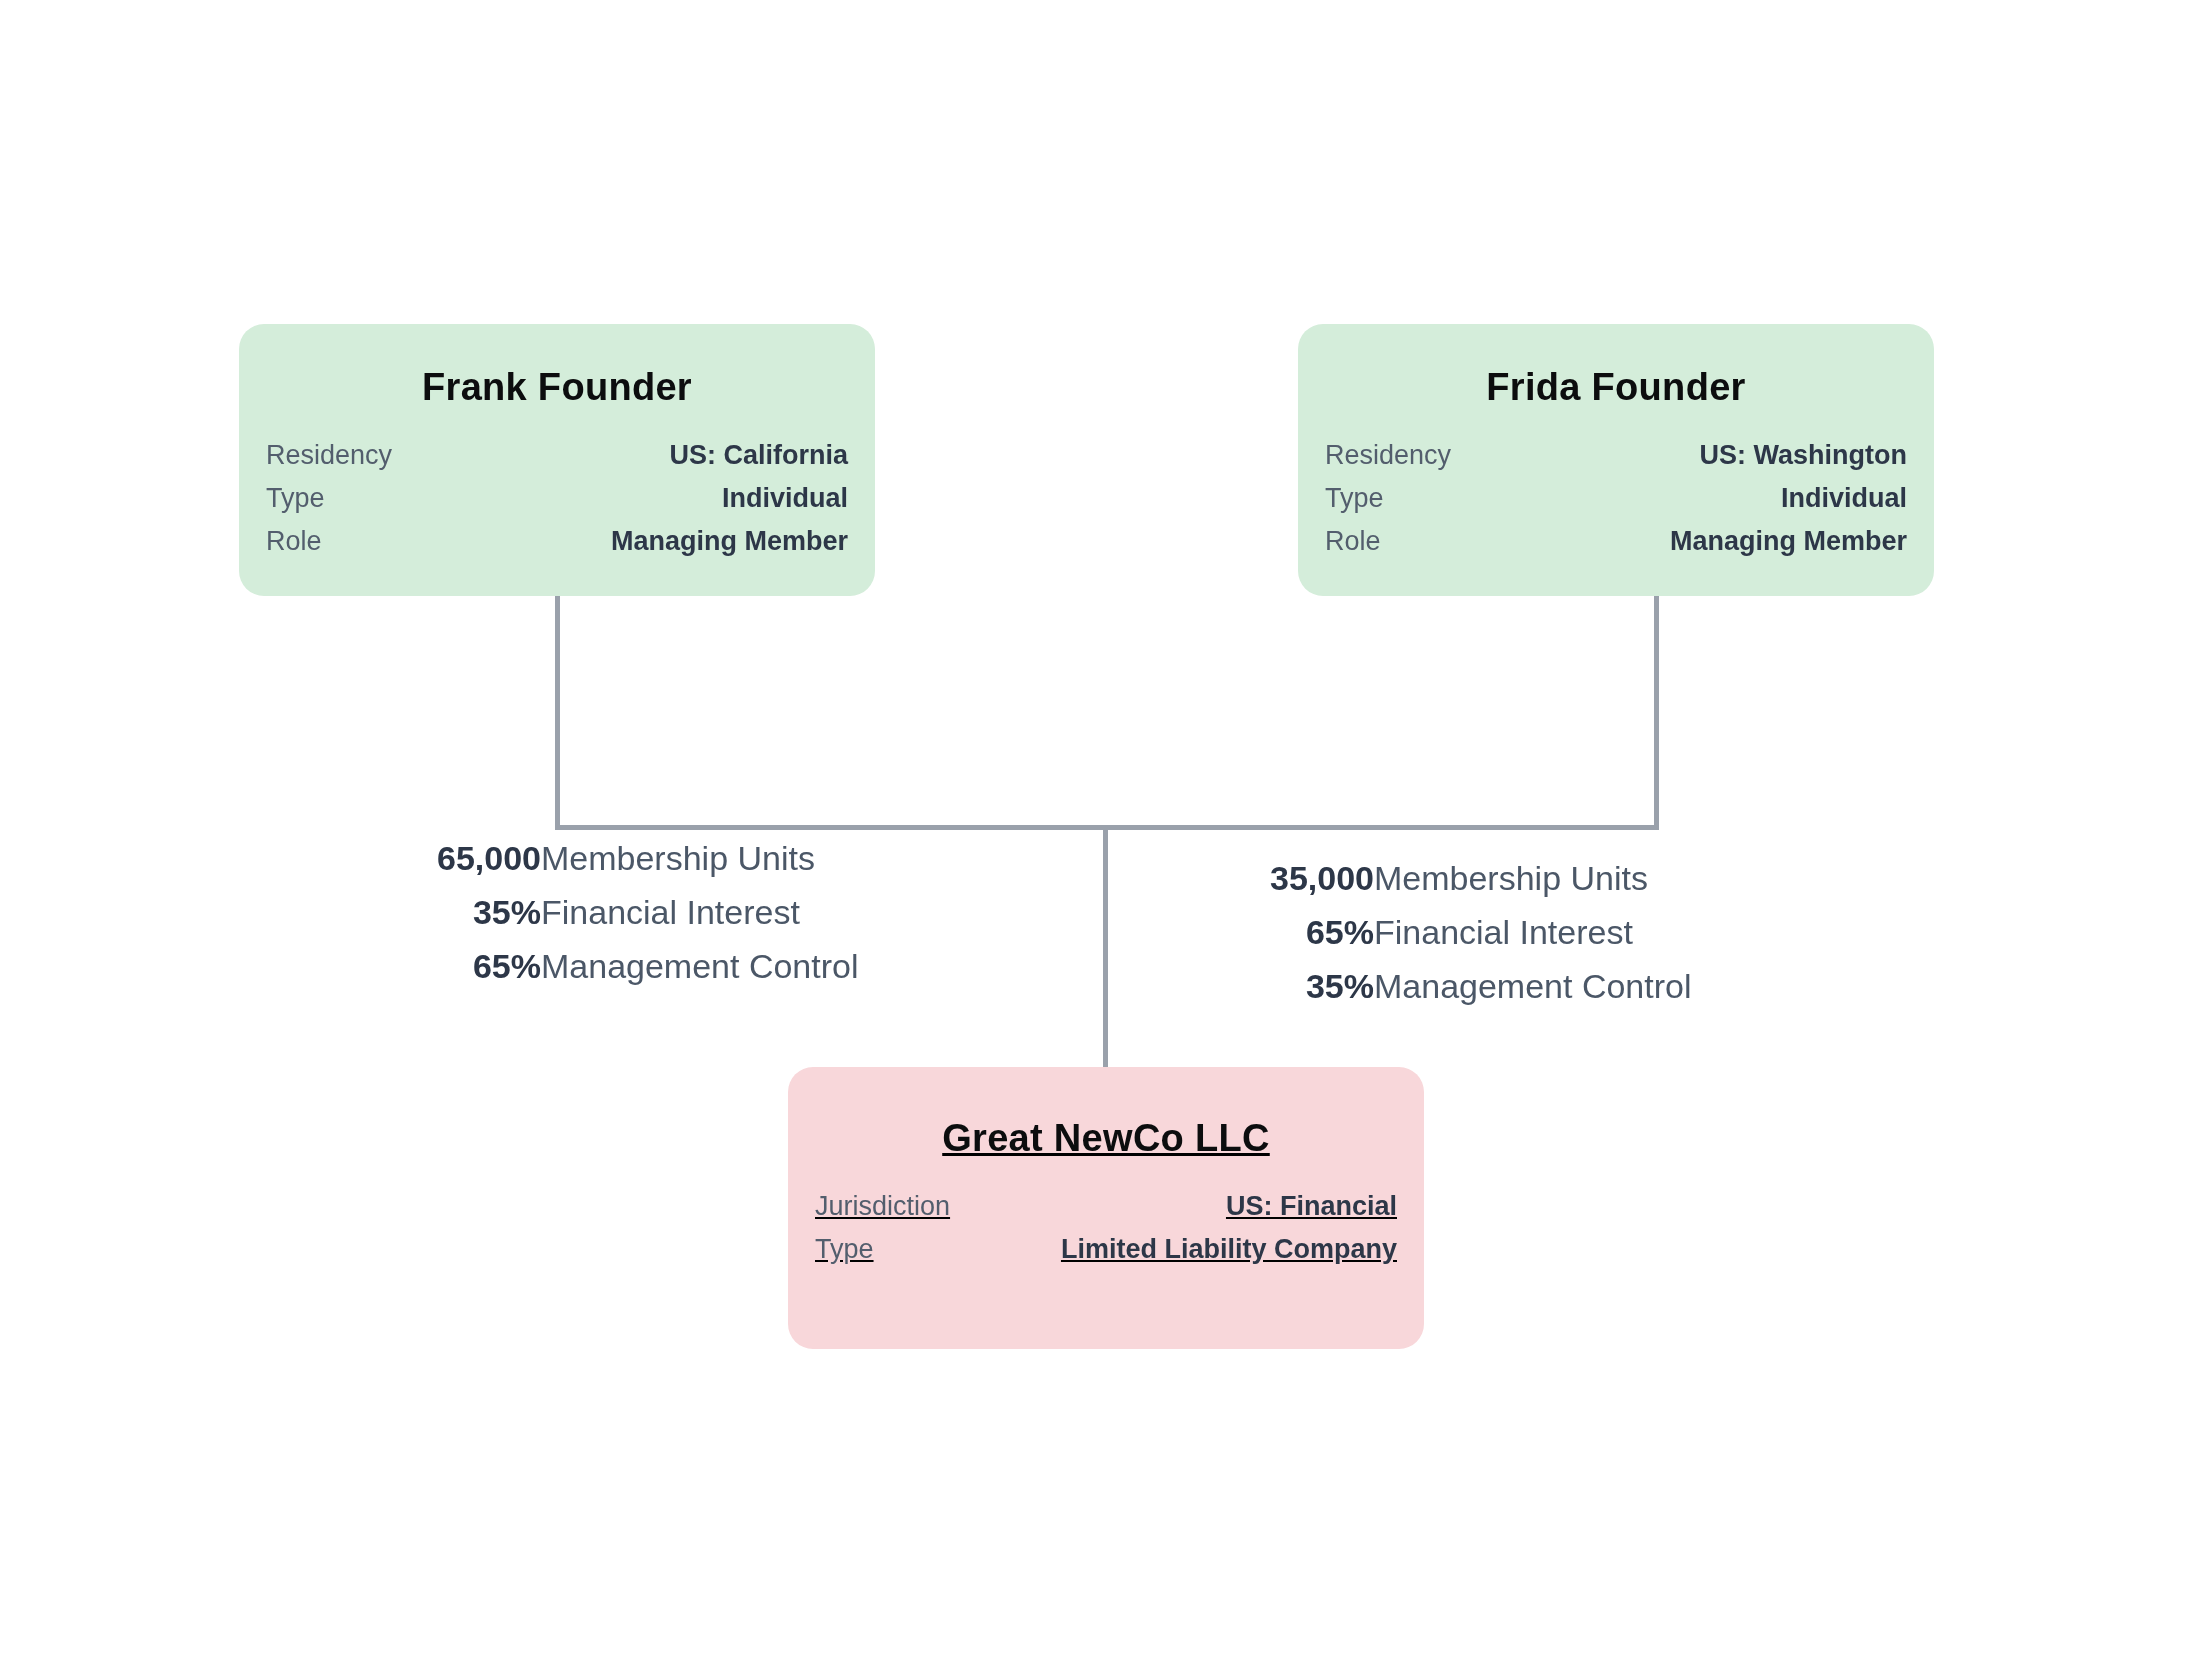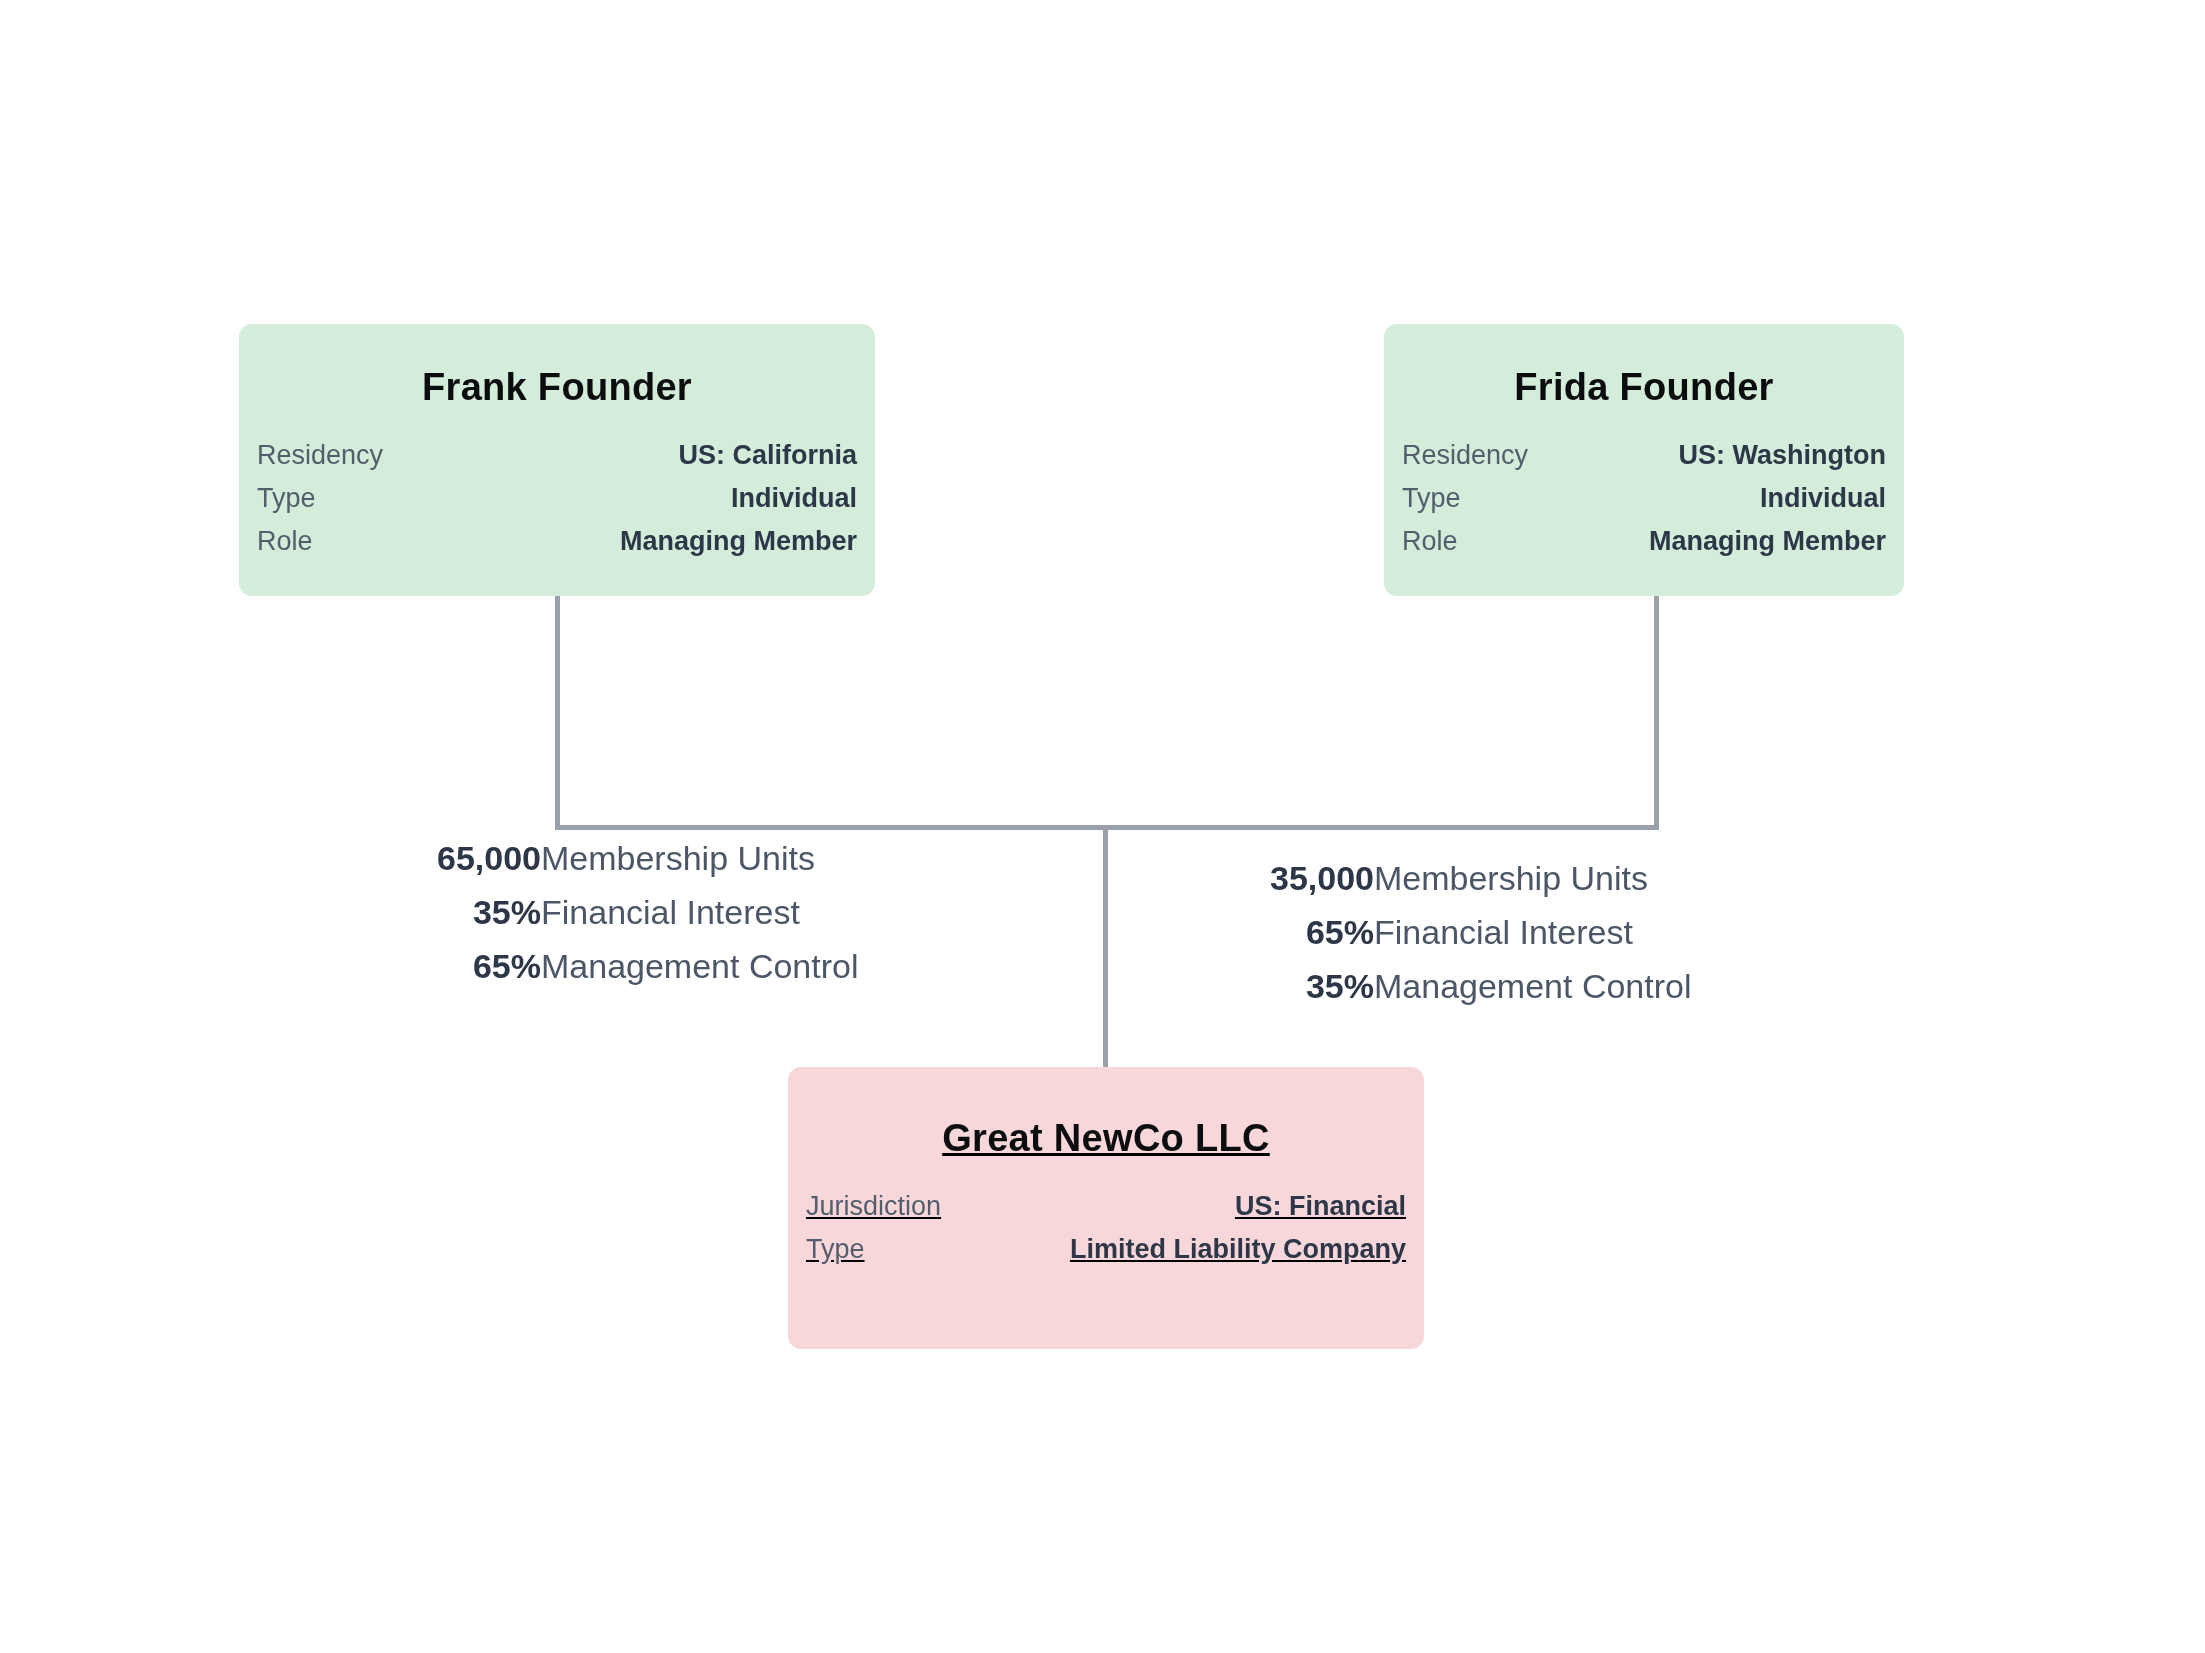--- a/index.html
+++ b/index.html
@@ -28,22 +28,22 @@
   .conn{
     position:absolute;
     background:var(--connector);
   }
   .conn.v{ width:4.7px; }
   .conn.h{ height:4.7px; }
   
   .node{
     position:absolute;
     box-sizing:border-box;
-    border-radius:13px;
-    padding:0 18px;
+    border-radius:25px;
+    padding:0 27px;
   }
   .node.founder{ background:var(--founder-bg); }
   .node.company{ background:var(--company-bg); }
   .node-title{
     margin:44px 0 28px 0;
     text-align:center;
     font-size:38px;
     line-height:1;
     font-weight:700;
     color:var(--title-text);
@@ -111,21 +111,21 @@
         <span class="lbl">Type</span>
         <span class="val">Individual</span>
       </div>
       <div class="row">
         <span class="lbl">Role</span>
         <span class="val">Managing Member</span>
       </div>
     </div>
   </section>
 
-  <section class="node founder" style="left:1384px; top:324px; width:520px; height:272px;">
+  <section class="node founder" style="left:1298px; top:324px; width:636px; height:272px;">
     <h2 class="node-title">Frida Founder</h2>
     <div class="rows">
       <div class="row">
         <span class="lbl">Residency</span>
         <span class="val">US: Washington</span>
       </div>
       <div class="row">
         <span class="lbl">Type</span>
         <span class="val">Individual</span>
       </div>

